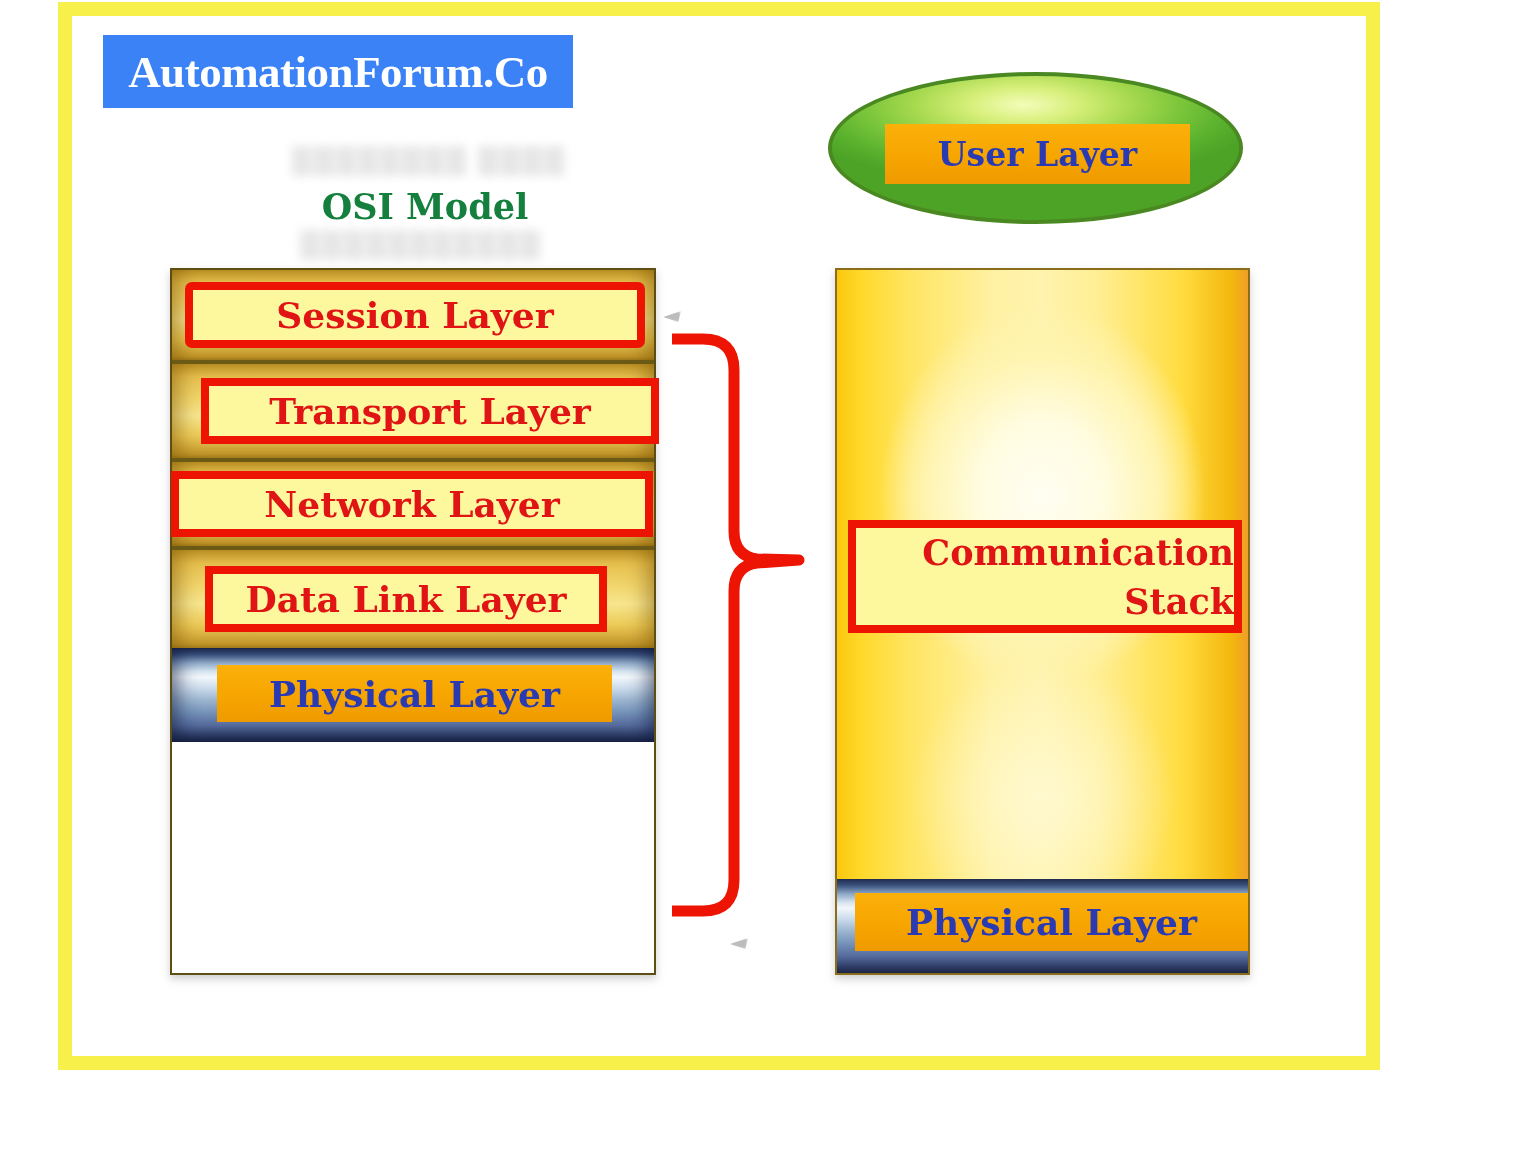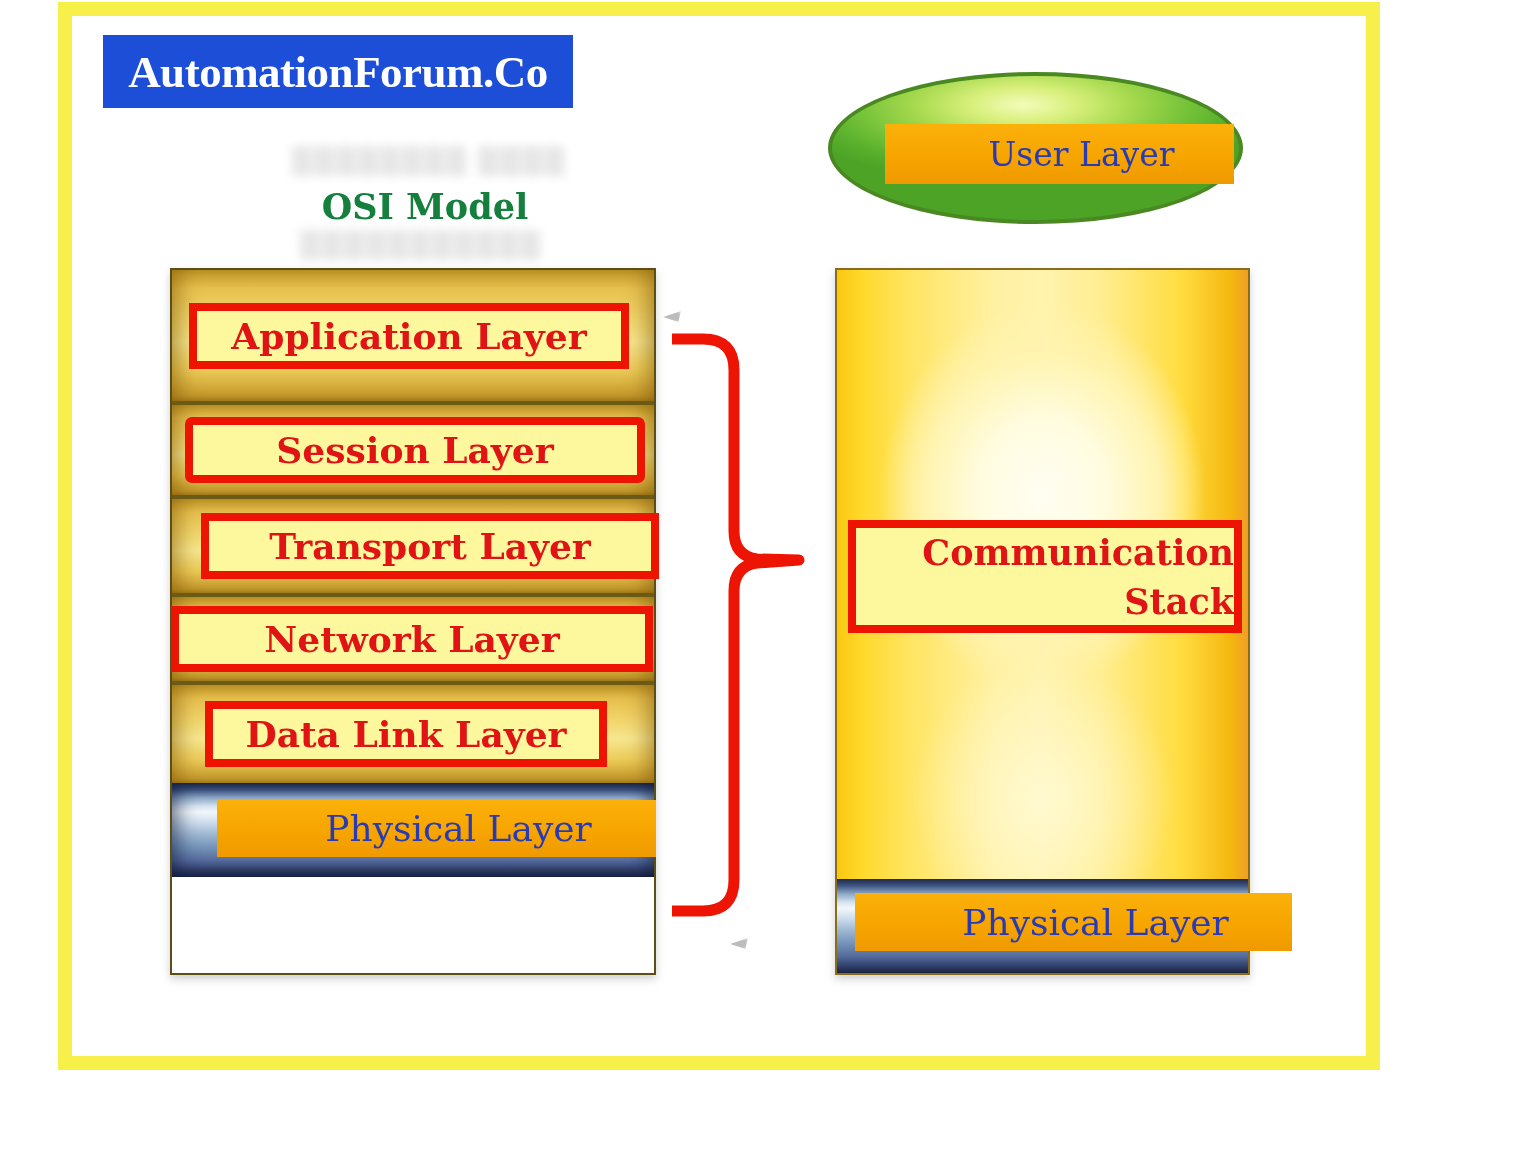--- a/index.html
+++ b/index.html
@@ -17,21 +17,21 @@
     left: 58px; top: 2px;
     width: 1322px; height: 1068px;
     border: 14px solid #f7ef4a;
     box-sizing: border-box;
   }
   
   .logo {
     position: absolute;
     left: 103px; top: 35px;
     width: 470px; height: 73px;
-    background: #1d4ed8;
+    background: #3b82f6;
     color: #ffffff;
     font-family: "Liberation Serif", serif;
     font-weight: bold;
     font-size: 45px;
     letter-spacing: -0.5px;
     display: flex; align-items: center; justify-content: center; text-align: center;
   }
   .title {
     position: absolute;
     left: 285px; top: 186px;
@@ -100,25 +100,24 @@
     position: relative;
     height: 94px;
     background: linear-gradient(180deg,#1f2a4e 0%,#3c5480 7%,#8fa9c8 16%,#d6e4f0 25%,#f2f7fb 31%,#cddded 42%,#9db6d0 55%,#7694ba 68%,#53689a 83%,#2c3a63 94%,#1a2444 100%);
     box-shadow: inset 14px 0 20px -8px rgba(15,25,60,0.6),
                 inset -14px 0 20px -8px rgba(15,25,60,0.6);
   }
   .orange-label {
     position: absolute;
     background: linear-gradient(180deg,#fbb00a 0%,#f7a500 55%,#ef9a00 100%);
     color: #2a3ab2;
-    font-weight: normal;
+    font-weight: bold;
     font-size: 36px;
     display: flex; align-items: center; justify-content: center;
     white-space: nowrap;
-    padding-left: 44px;
   }
   .left-phys { left: 45px; top: 17px; width: 395px; height: 57px; }
 
   
   .brace-svg { position: absolute; left: 0; top: 0; pointer-events: none; }
 
   
   .user-ellipse {
     position: absolute;
     left: 828px; top: 72px;
@@ -187,23 +186,20 @@
     <span>AutomationForum.Co</span>
   </div>
 
   <div class="watermark wm-top">▒▒▒▒▒▒▒▒ ▒▒▒▒</div>
 
   <div class="title">OSI Model</div>
 
   <div class="watermark wm-bottom">▒▒▒▒▒▒▒▒▒▒▒</div>
 
   <div class="osi-column">
-    <div class="seg seg-0">
-      <div class="layer-box lb-0">Application Layer</div>
-    </div>
     <div class="seg seg-2">
       <div class="layer-box lb-2">Session Layer</div>
     </div>
     <div class="seg seg-3">
       <div class="layer-box lb-3">Transport Layer</div>
     </div>
     <div class="seg seg-4">
       <div class="layer-box lb-4">Network Layer</div>
     </div>
     <div class="seg seg-5">

